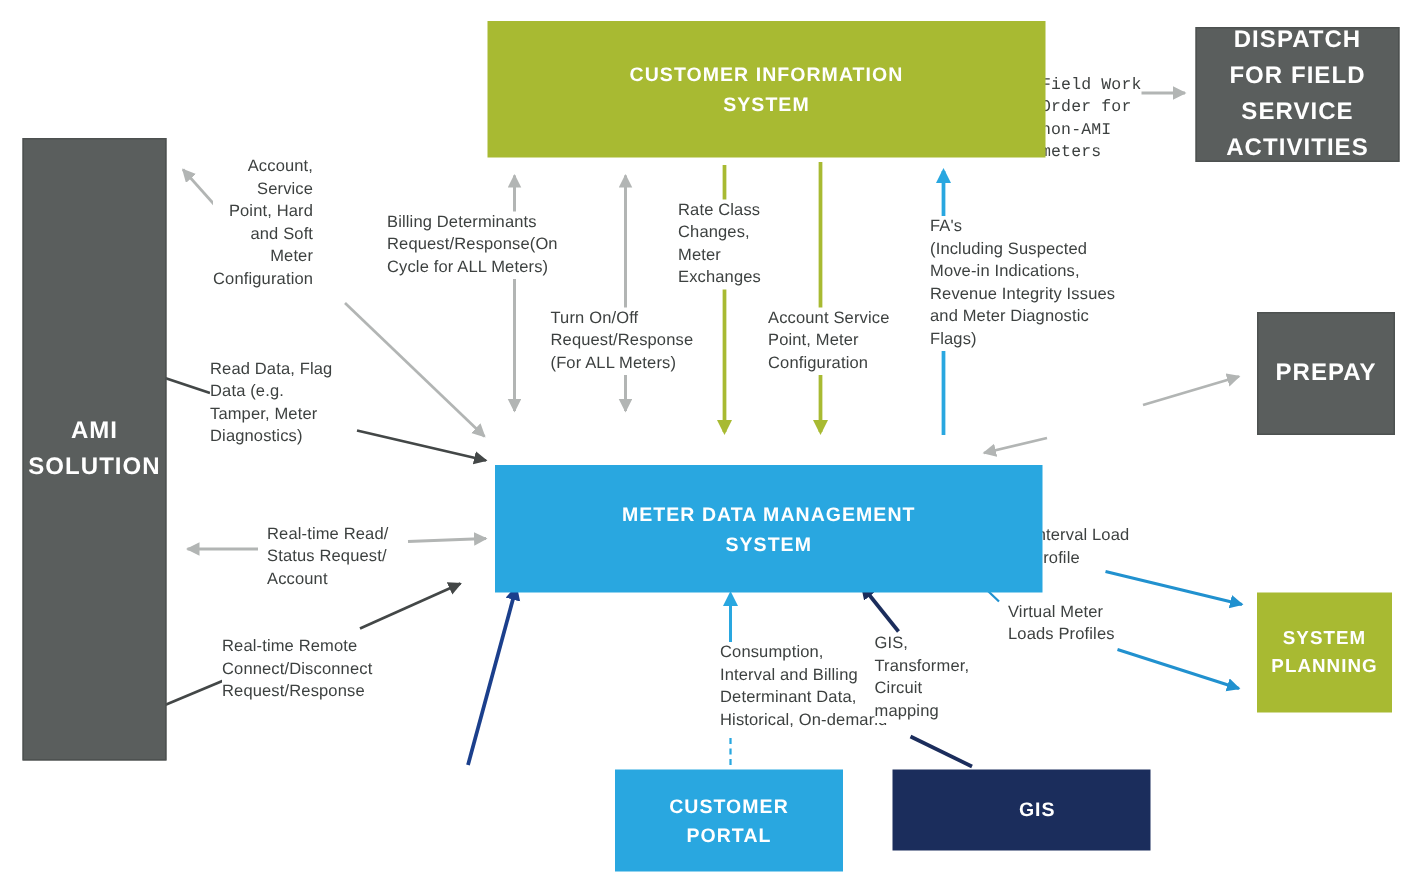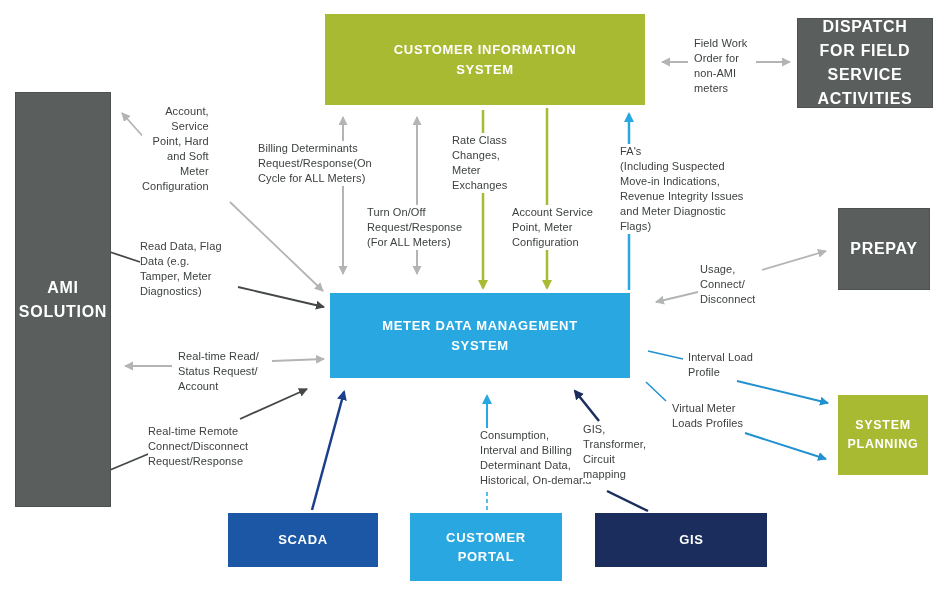--- a/index.html
+++ b/index.html
@@ -83,21 +83,21 @@
 
     <line x1="312" y1="510" x2="344" y2="392" stroke="#1b3f8c" stroke-width="2.5" marker-end="url(#mk-scada)"></line>
 
     <line x1="487" y1="510" x2="487" y2="492" stroke="#29a7e0" stroke-width="1.5" stroke-dasharray="4 3"></line>
     <line x1="487" y1="438" x2="487" y2="396" stroke="#29a7e0" stroke-width="2" marker-end="url(#mk-lblue)"></line>
 
     <line x1="648" y1="511" x2="607" y2="491" stroke="#1b2d5c" stroke-width="2.5"></line>
     <line x1="599" y1="421" x2="575" y2="391" stroke="#1b2d5c" stroke-width="2.5" marker-end="url(#mk-navy)"></line>
   </svg>
 
-  <div class="lbl" style="left:694px;top:36px;">Field Work
+  <div class="lbl" style="left:694px;top:50px;font-family:Liberation Mono, monospace;">Field Work
 Order for
 non-AMI
 meters</div>
   <div class="lbl" style="left:142px;top:104px;text-align:right;">Account,
 Service
 Point, Hard
 and Soft
 Meter
 Configuration</div>
   <div class="lbl" style="left:258px;top:141px;">Billing Determinants
@@ -122,47 +122,43 @@
   <div class="lbl" style="left:140px;top:239px;">Read Data, Flag
 Data (e.g.
 Tamper, Meter
 Diagnostics)</div>
   <div class="lbl" style="left:178px;top:349px;">Real-time Read/
 Status Request/
 Account</div>
   <div class="lbl" style="left:148px;top:424px;">Real-time Remote
 Connect/Disconnect
 Request/Response</div>
-  <div class="lbl" style="left:700px;top:262px;">Usage,
-Connect/
-Disconnect</div>
   <div class="lbl" style="left:688px;top:350px;">Interval Load
 Profile</div>
   <div class="lbl" style="left:672px;top:401px;">Virtual Meter
 Loads Profiles</div>
   <div class="lbl" style="left:437px;top:428px;margin-left:43px;">Consumption,
 Interval and Billing
 Determinant Data,
 Historical, On-demand</div>
   <div class="lbl" style="left:583px;top:422px;">GIS,
 Transformer,
 Circuit
 mapping</div>
 
-  <div class="node green" style="left:325px;top:14px;width:320px;height:91px;">CUSTOMER INFORMATION
+  <div class="node green" style="left:325px;top:14px;width:372px;height:91px;">CUSTOMER INFORMATION
 SYSTEM</div>
   <div class="node gray" style="left:797px;top:18px;width:134px;height:88px;">DISPATCH
 FOR FIELD
 SERVICE
 ACTIVITIES</div>
   <div class="node gray" style="left:15px;top:92px;width:94px;height:413px;">AMI
 SOLUTION</div>
-  <div class="node lblue" style="left:330px;top:293px;width:300px;height:85px;">METER DATA MANAGEMENT
+  <div class="node lblue" style="left:330px;top:310px;width:365px;height:85px;">METER DATA MANAGEMENT
 SYSTEM</div>
   <div class="node gray" style="left:838px;top:208px;width:90px;height:80px;">PREPAY</div>
   <div class="node green" style="left:838px;top:395px;width:90px;height:80px;font-size:12.5px;">SYSTEM
 PLANNING</div>
-  <div class="node mblue" style="left:228px;top:513px;width:150px;height:54px;">SCADA</div>
   <div class="node lblue" style="left:410px;top:513px;width:152px;height:68px;">CUSTOMER
 PORTAL</div>
   <div class="node navy" style="left:595px;top:513px;width:151px;height:54px;">GIS</div>
 
 </div>
 
 </body></html>

